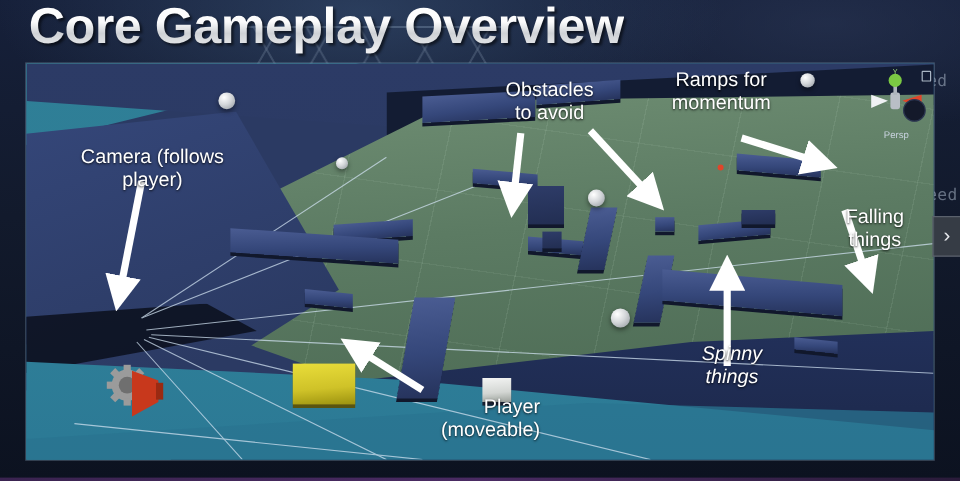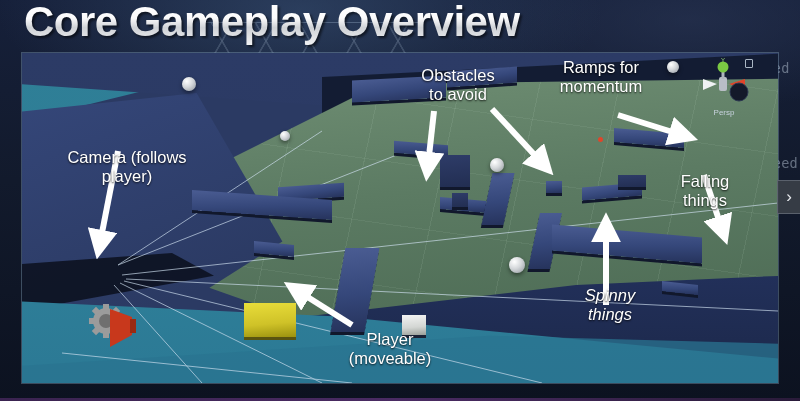--- a/index.html
+++ b/index.html
@@ -235,21 +235,21 @@
     text-shadow: 0 1px 2px rgba(0,0,0,0.85);
     white-space: pre-line;
   }
 
   
   .arrows { position: absolute; inset: 0; pointer-events: none; }
 
   
   .view-gizmo {
     position: absolute;
-    right: 23px;
+    right: 0;
     top: 4px;
     width: 62px;
     height: 58px;
     text-decoration: underline;
   }
   .gizmo-label {
     position: absolute;
     bottom: -2px;
     left: 0; right: 0;
     text-align: center;
@@ -423,29 +423,29 @@
 
         <line x1="682" y1="122" x2="700" y2="176"></line>
 
         <line x1="584" y1="252" x2="584" y2="176"></line>
 
         <line x1="330" y1="272" x2="276" y2="238"></line>
       </g>
     </svg>
   </div>
 
-  <div class="anno" style="left:52px;  top:122px; width:150px;margin-top:26px;">Camera (follows
+  <div class="anno" style="left:52px;  top:122px; width:150px;">Camera (follows
 player)</div>
   <div class="anno" style="left:408px; top:66px;  width:100px;">Obstacles
 to avoid</div>
   <div class="anno" style="left:546px; top:58px;  width:110px;">Ramps for
 momentum</div>
-  <div class="anno" style="left:660px; top:172px; width:90px;">Falling
+  <div class="anno" style="left:684px; top:172px; width:90px;">Falling
 things</div>
   <div class="anno" style="left:560px; top:286px; width:100px;font-style:italic;">Spinny
 things</div>
-  <div class="anno" style="left:330px; top:330px; width:120px;">Player
+  <div class="anno" style="left:330px; top:330px; width:120px;text-align:right;">Player
 (moveable)</div>
 
   <div class="nav-next">›</div>
 
   <div class="bottom-edge"></div>
 </div>
 
 </body></html>

